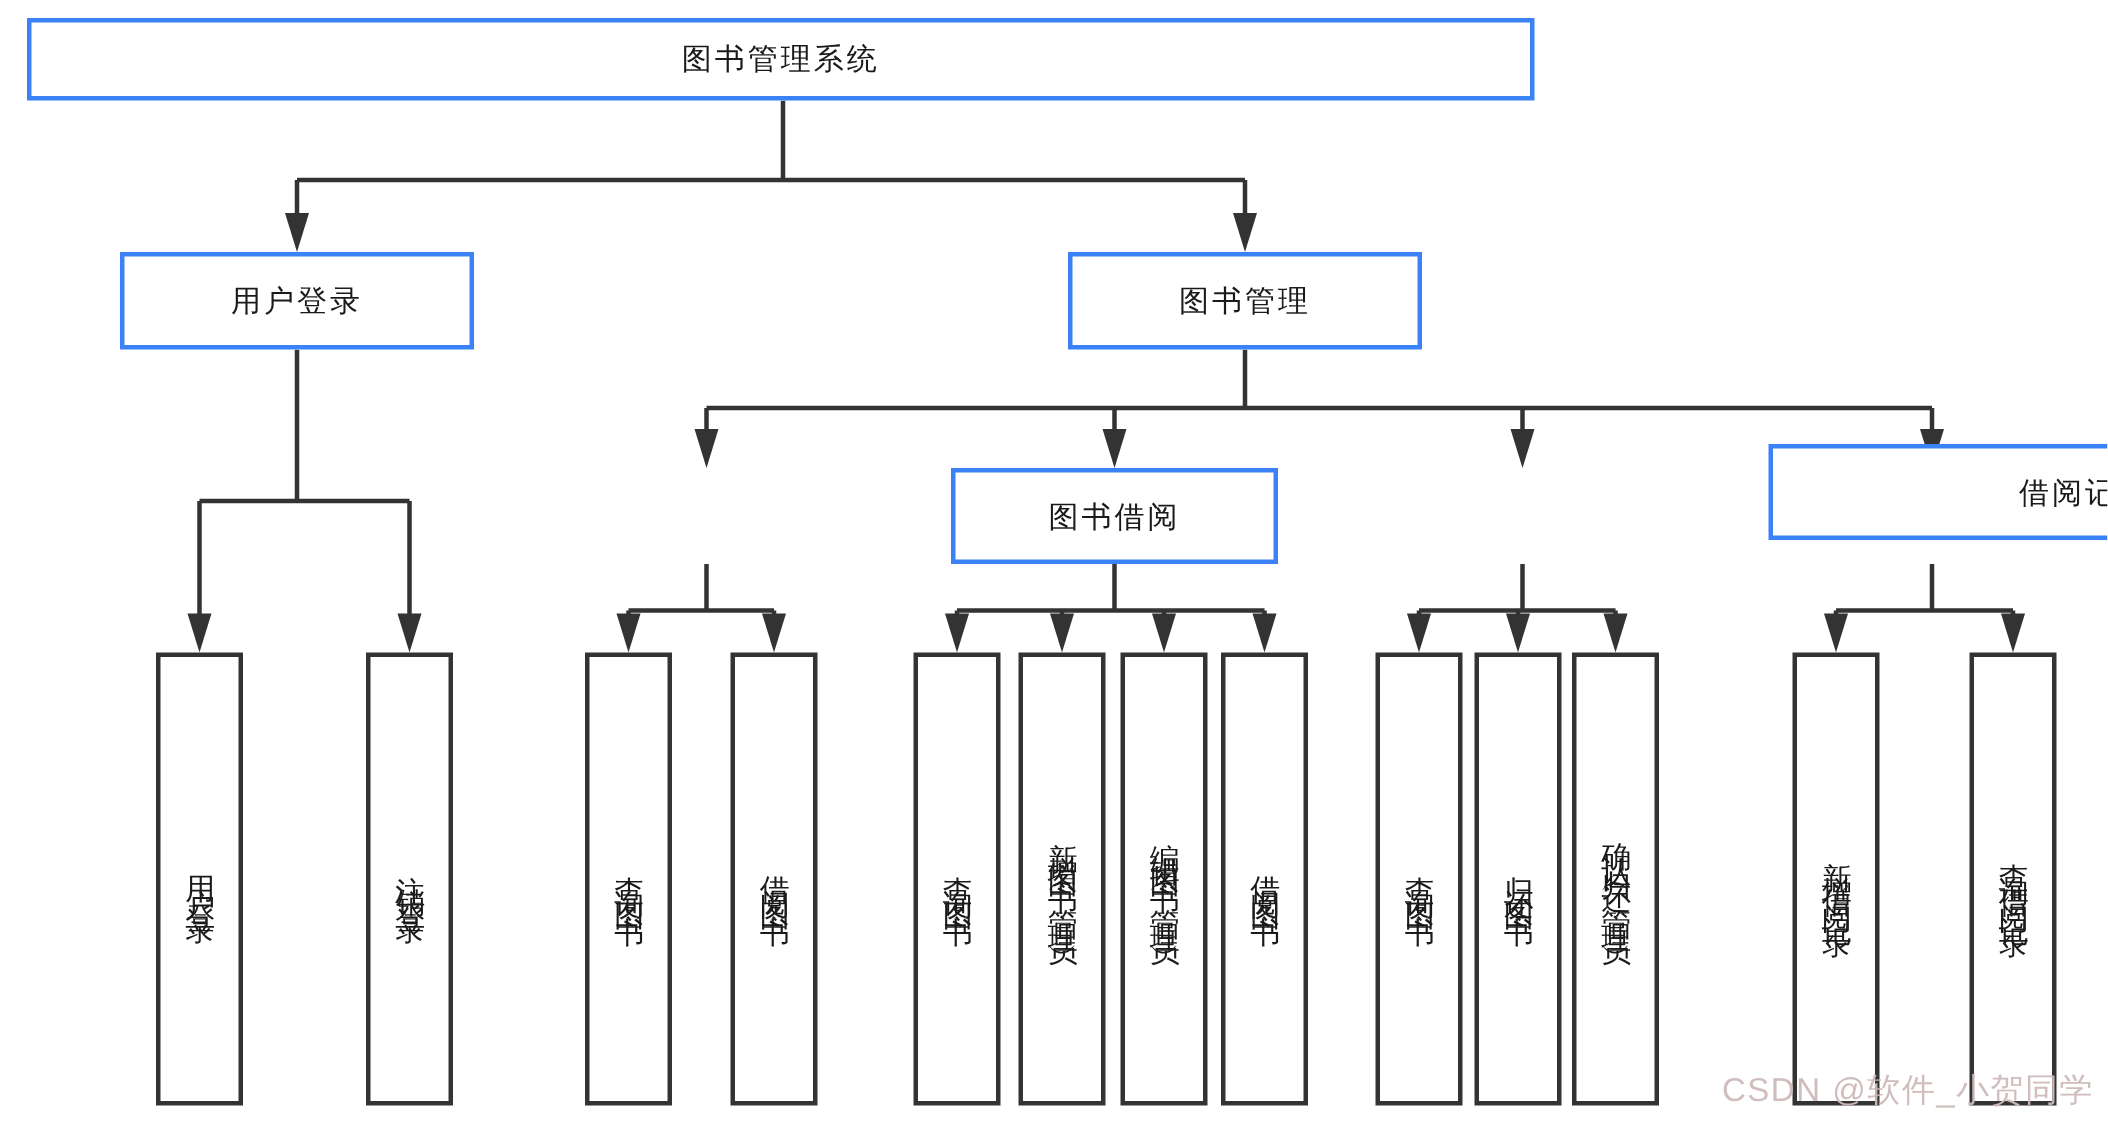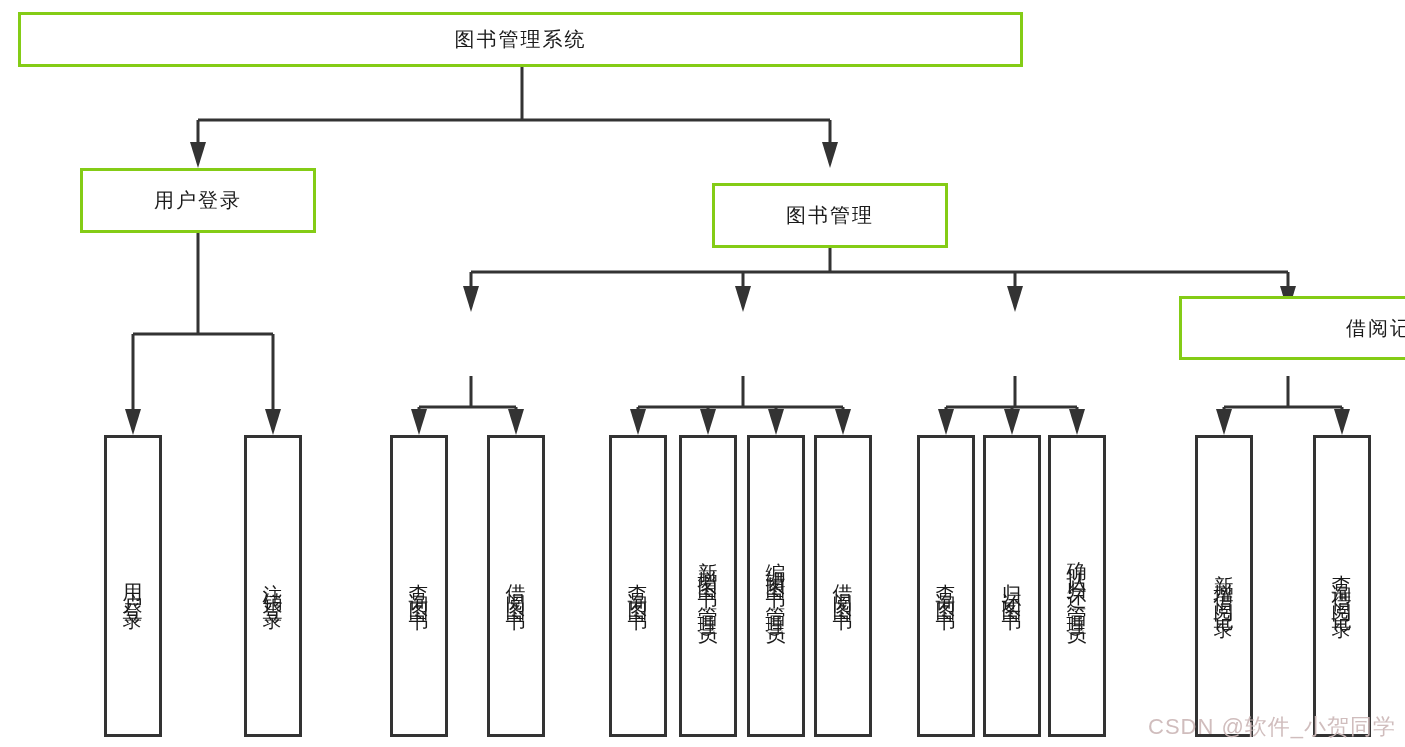--- a/index.html
+++ b/index.html
@@ -14,21 +14,21 @@
   }
   .connectors {
     position: absolute;
     left: 0; top: 0;
     width: 1405px; height: 747px;
     pointer-events: none;
   }
   .hbox {
     position: absolute;
     box-sizing: border-box;
-    border: 3px solid #84cc16;
+    border: 3px solid #3b82f6;
     background: #ffffff;
     display: flex;
     align-items: center;
     justify-content: center;
     font-size: 20px;
     letter-spacing: 2px;
     z-index: 2;
   }
   .leaf {
     position: absolute;
@@ -107,24 +107,27 @@
     </g>
   </svg>
 
   <div class="hbox" style="left:18px; top:12px; width:1005px; height:55px;">
     <span>图书管理系统</span>
   </div>
 
   <div class="hbox" style="left:80px; top:168px; width:236px; height:65px;">
     <span>用户登录</span>
   </div>
-  <div class="hbox" style="left:712px; top:168px; width:236px; height:65px;margin-top:15px;">
+  <div class="hbox" style="left:712px; top:168px; width:236px; height:65px;">
     <span>图书管理</span>
   </div>
 
+  <div class="hbox" style="left:634px; top:312px; width:218px; height:64px;">
+    <span>图书借阅</span>
+  </div>
   <div class="hbox" style="left:1179px; top:296px; width:258px; height:64px;justify-content:flex-end;">
     <span>借阅记录</span>
   </div>
 
   <div class="leaf" style="left:104px;">
     <span class="vtext">用户登录</span>
   </div>
   <div class="leaf" style="left:244px;">
     <span class="vtext">注销登录</span>
   </div>

